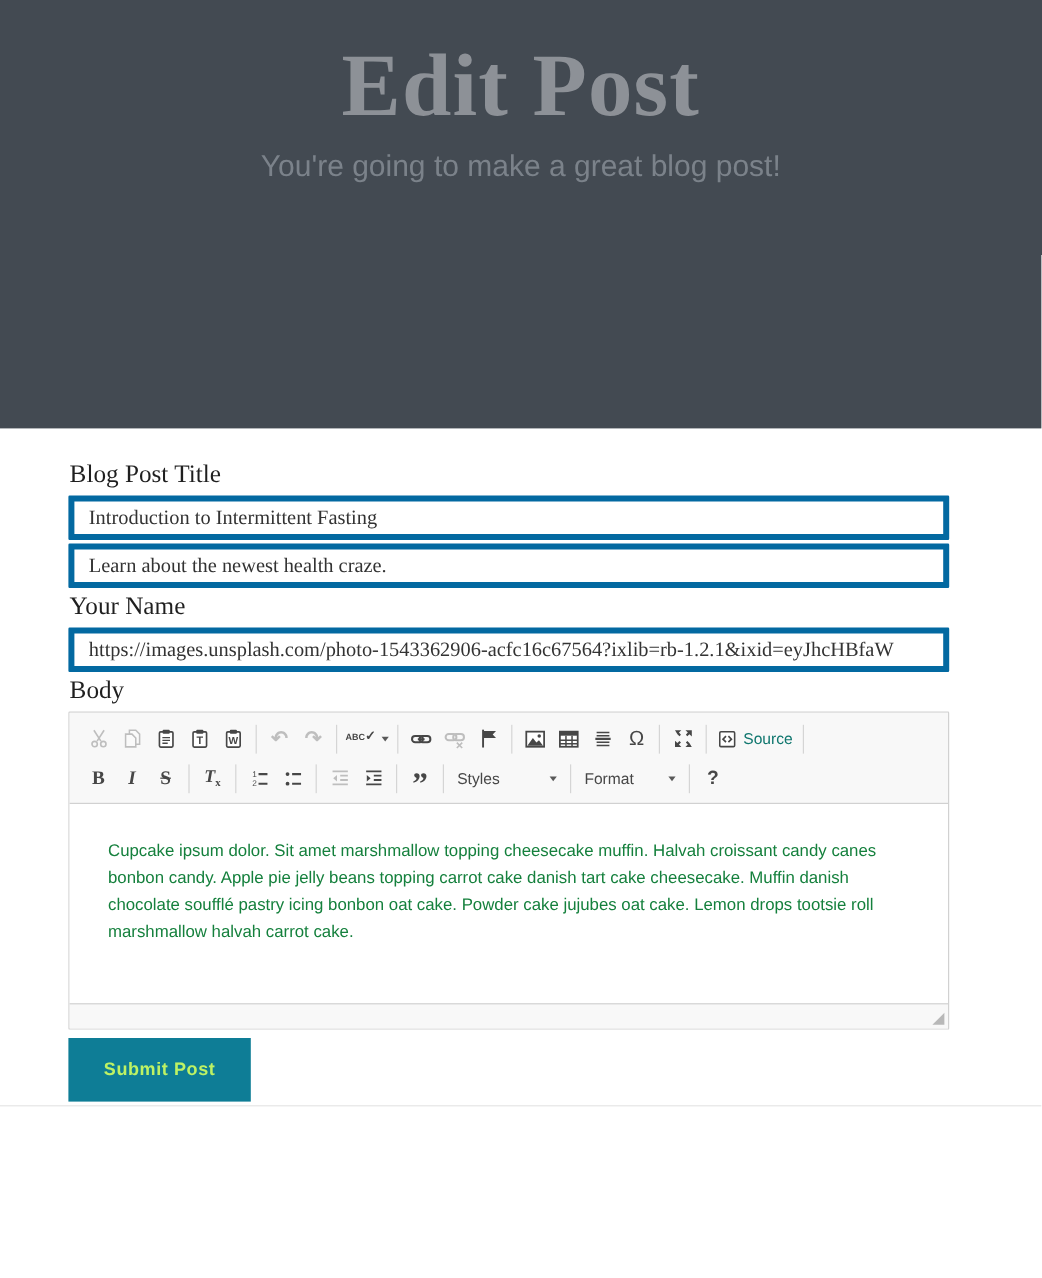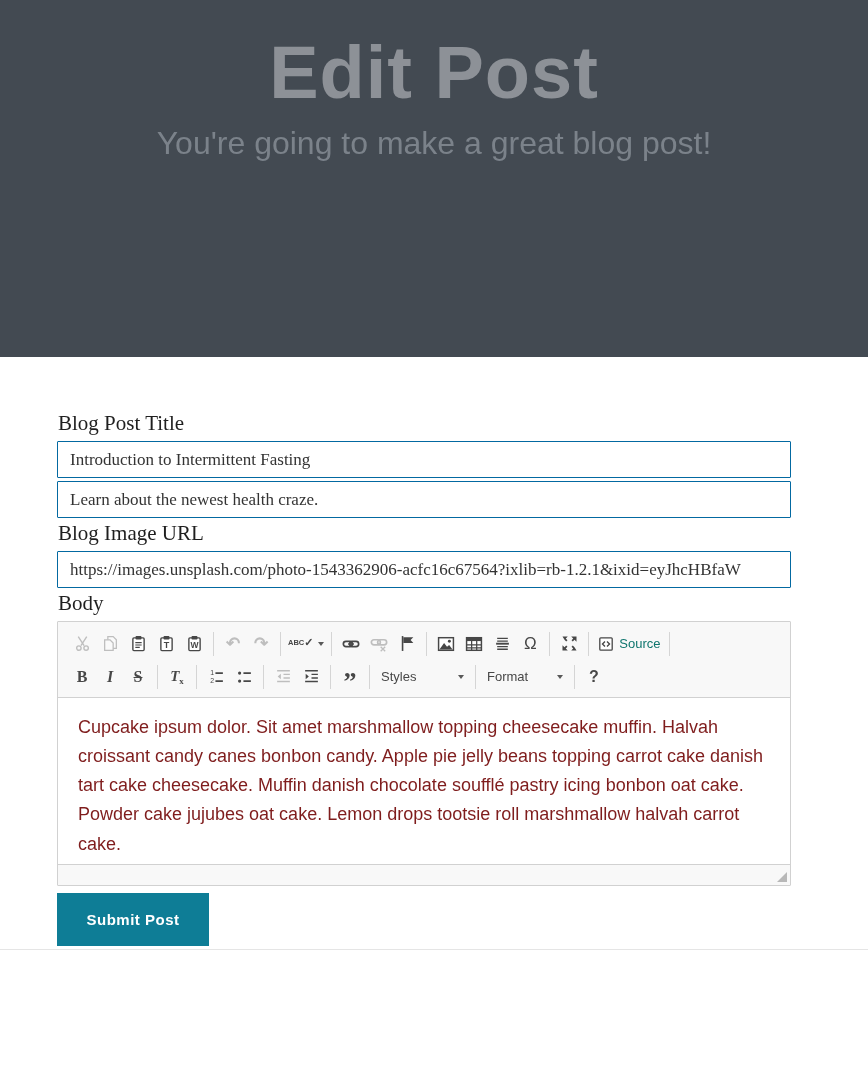--- a/index.html
+++ b/index.html
@@ -4,35 +4,35 @@
 <style>
   * { box-sizing: border-box; }
   html,body { margin:0; padding:0; background:#ffffff; font-family:"Liberation Sans", sans-serif; }
   body { width:868px; height:1065px; overflow:hidden; }
 
   
   .hero { background:#434a52; height:357px; text-align:center; }
   .hero-title {
     margin:0; padding-top:30px;
     font-size:74px; font-weight:900; letter-spacing:1px;
-    color:#8d9197; font-family:Liberation Sans, sans-serif;
+    color:#8d9197; font-family:Liberation Serif, serif;
   }
   .hero-subtitle {
     margin:10px 0 0 0;
-    font-size:32px; font-weight:300; color:#7b828a;
-  }
-
-  
-  .container { width:734px; margin-left:57px; padding-top:54px; }
+    font-size:25px; font-weight:300; color:#7b828a;
+  }
+
+  
+  .container { width:734px; margin-left:57px; padding-top:26px; }
   .field-label {
     display:block; font-family:"Liberation Serif", serif;
     font-size:21px; color:#1f1f1f; margin:0 0 6px 1px; line-height:24px;
   }
   .text-input {
-    width:100%; height:37px; border:1px solid #0369a1; border-radius:1px;
+    width:100%; height:37px; border:5px solid #0369a1; border-radius:1px;
     font-family:"Liberation Serif", serif; font-size:17px; color:#333;
     padding:0 12px; margin-bottom:3px; outline:none; background:#fff;
   }
 
   
   .editor { border:1px solid #d1d1d1; border-radius:1px; margin-top:2px; }
   .toolbar { background:#f8f8f8; border-bottom:1px solid #d1d1d1; padding:5px 8px 4px 10px; }
   .tb-row { display:flex; align-items:center; height:33px; }
   .tb-btn {
     min-width:28px; height:26px; display:flex; align-items:center; justify-content:center;
@@ -56,31 +56,31 @@
   .abc-check { font-size:11px; font-weight:bold; margin-top:-2px; }
   .combo { display:flex; align-items:center; justify-content:space-between; padding:0 6px; cursor:pointer; height:26px; }
   .combo-label { font-size:13px; color:#474747; }
   .combo-styles { width:95px; }
   .combo-format { width:88px; }
   .src-label { font-size:13px; color:#0f766e; margin-left:5px; }
 
   .editor-content {
     background:#fff; height:166px; padding:15px 20px; overflow:hidden;
   }
-  .editor-content p { margin:0; font-size:18px; line-height:1.62; color:#7f1d1d; }
+  .editor-content p { margin:12px; font-size:14px; line-height:1.62; color:#15803d; }
   .editor-footer { background:#f8f8f8; border-top:1px solid #d1d1d1; height:21px; position:relative; }
   .resize-grip {
     position:absolute; right:3px; bottom:3px; width:0; height:0; cursor:se-resize;
     border-left:10px solid transparent; border-bottom:10px solid #b8b8b8;
   }
 
   
   .submit-btn {
     display:inline-block; margin-top:7px; border:none; cursor:pointer;
-    background:#0e7d96; color:#ffffff; font-family:"Liberation Sans", sans-serif;
+    background:#0e7d96; color:#bef264; font-family:"Liberation Sans", sans-serif;
     font-weight:bold; font-size:15px; letter-spacing:.5px;
     width:152px; height:53px; text-align:center;
   }
 
   
   .page-footer { border-top:1px solid #e5e5e5; height:34px; margin-top:3px; background:#fff; }
 
   svg { display:block; }
 </style>
 </head>
@@ -94,23 +94,23 @@
 <div class="container">
 
   
   <label class="field-label">Blog Post Title</label>
   <input class="text-input" type="text" value="Introduction to Intermittent Fasting" style="">
 
   
   <input class="text-input" type="text" value="Learn about the newest health craze." style="">
 
   
-
-  
-  <label class="field-label">Blog Image URL</label>
+  <label class="field-label">Your Name</label>
+
+  
   <input class="text-input" type="text" value="https://images.unsplash.com/photo-1543362906-acfc16c67564?ixlib=rb-1.2.1&amp;ixid=eyJhcHBfaW" style="">
 
   
   <label class="field-label">Body</label>
 
   <div class="editor">
     <div class="toolbar">
 
       <div class="tb-row">
 

